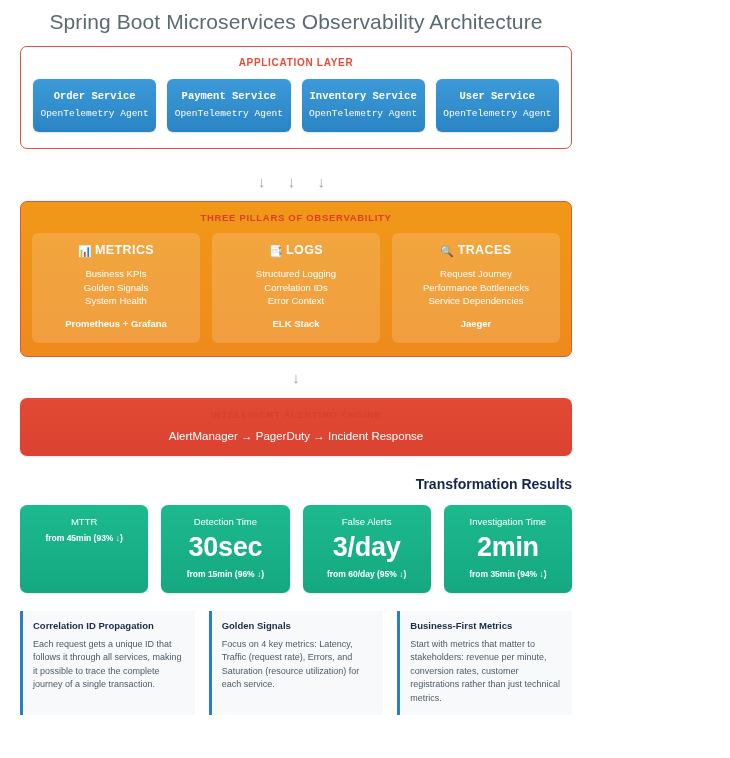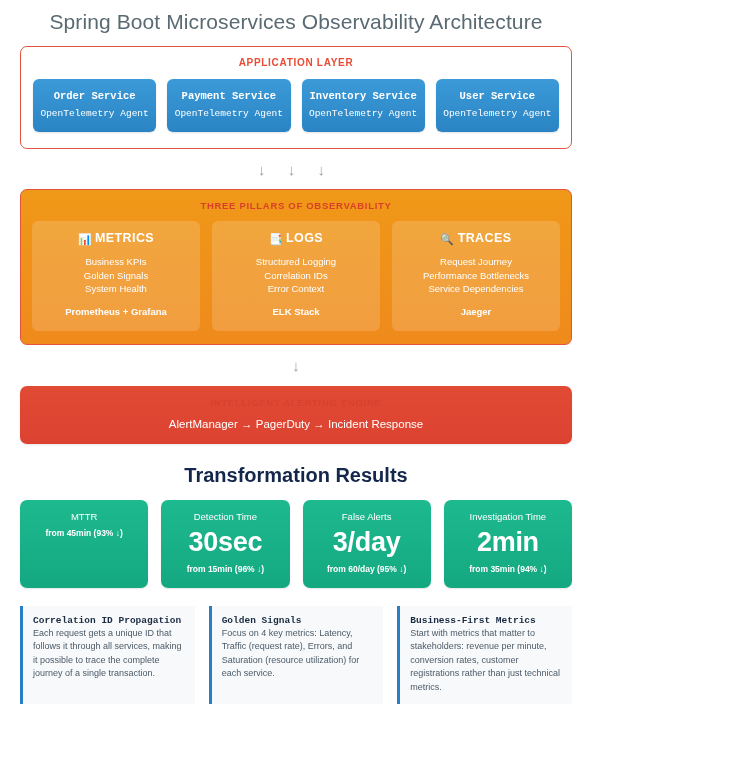--- a/index.html
+++ b/index.html
@@ -32,21 +32,21 @@
     padding-bottom: 12px;
     line-height: 1.2;
   }
 
   
   .app-layer {
     border: 1.5px solid #e2553c;
     border-radius: 7px;
     background: #ffffff;
     padding: 10px 12px 16px 12px;
-    margin-bottom: 0;
+    margin-bottom: 12px;
   }
   .layer-caption {
     text-align: center;
     color: #ea4b35;
     font-size: 10px;
     font-weight: bold;
     letter-spacing: 0.7px;
     margin-bottom: 11px;
   }
   .services-row {
@@ -153,23 +153,23 @@
     margin-bottom: 10px;
   }
   .alerting-flow {
     color: #ffffff;
     font-size: 11.5px;
     font-weight: 400;
   }
 
   
   .results-title {
-    text-align: center;
+    text-align: right;
     color: #13264b;
-    font-size: 20px;
+    font-size: 14px;
     font-weight: bold;
     padding: 20px 0 13px 0;
   }
   .results-row {
     display: flex;
     gap: 13px;
   }
   .result-card {
     flex: 1;
     background: linear-gradient(180deg, #1db98f 0%, #14a881 100%);
@@ -205,22 +205,21 @@
   .note {
     flex: 1;
     background: #f7f9fb;
     border-left: 3px solid #2a7fc4;
     padding: 9px 10px 10px 10px;
   }
   .note-title {
     font-size: 9.5px;
     font-weight: bold;
     color: #1a2b42;
-    margin-bottom: 1px;
-    font-family: Liberation Mono, monospace;
+    margin-bottom: 7px;
   }
   .note-body {
     font-size: 9px;
     color: #4b5a67;
     line-height: 1.5;
   }
 </style>
 </head>
 <body>
 

